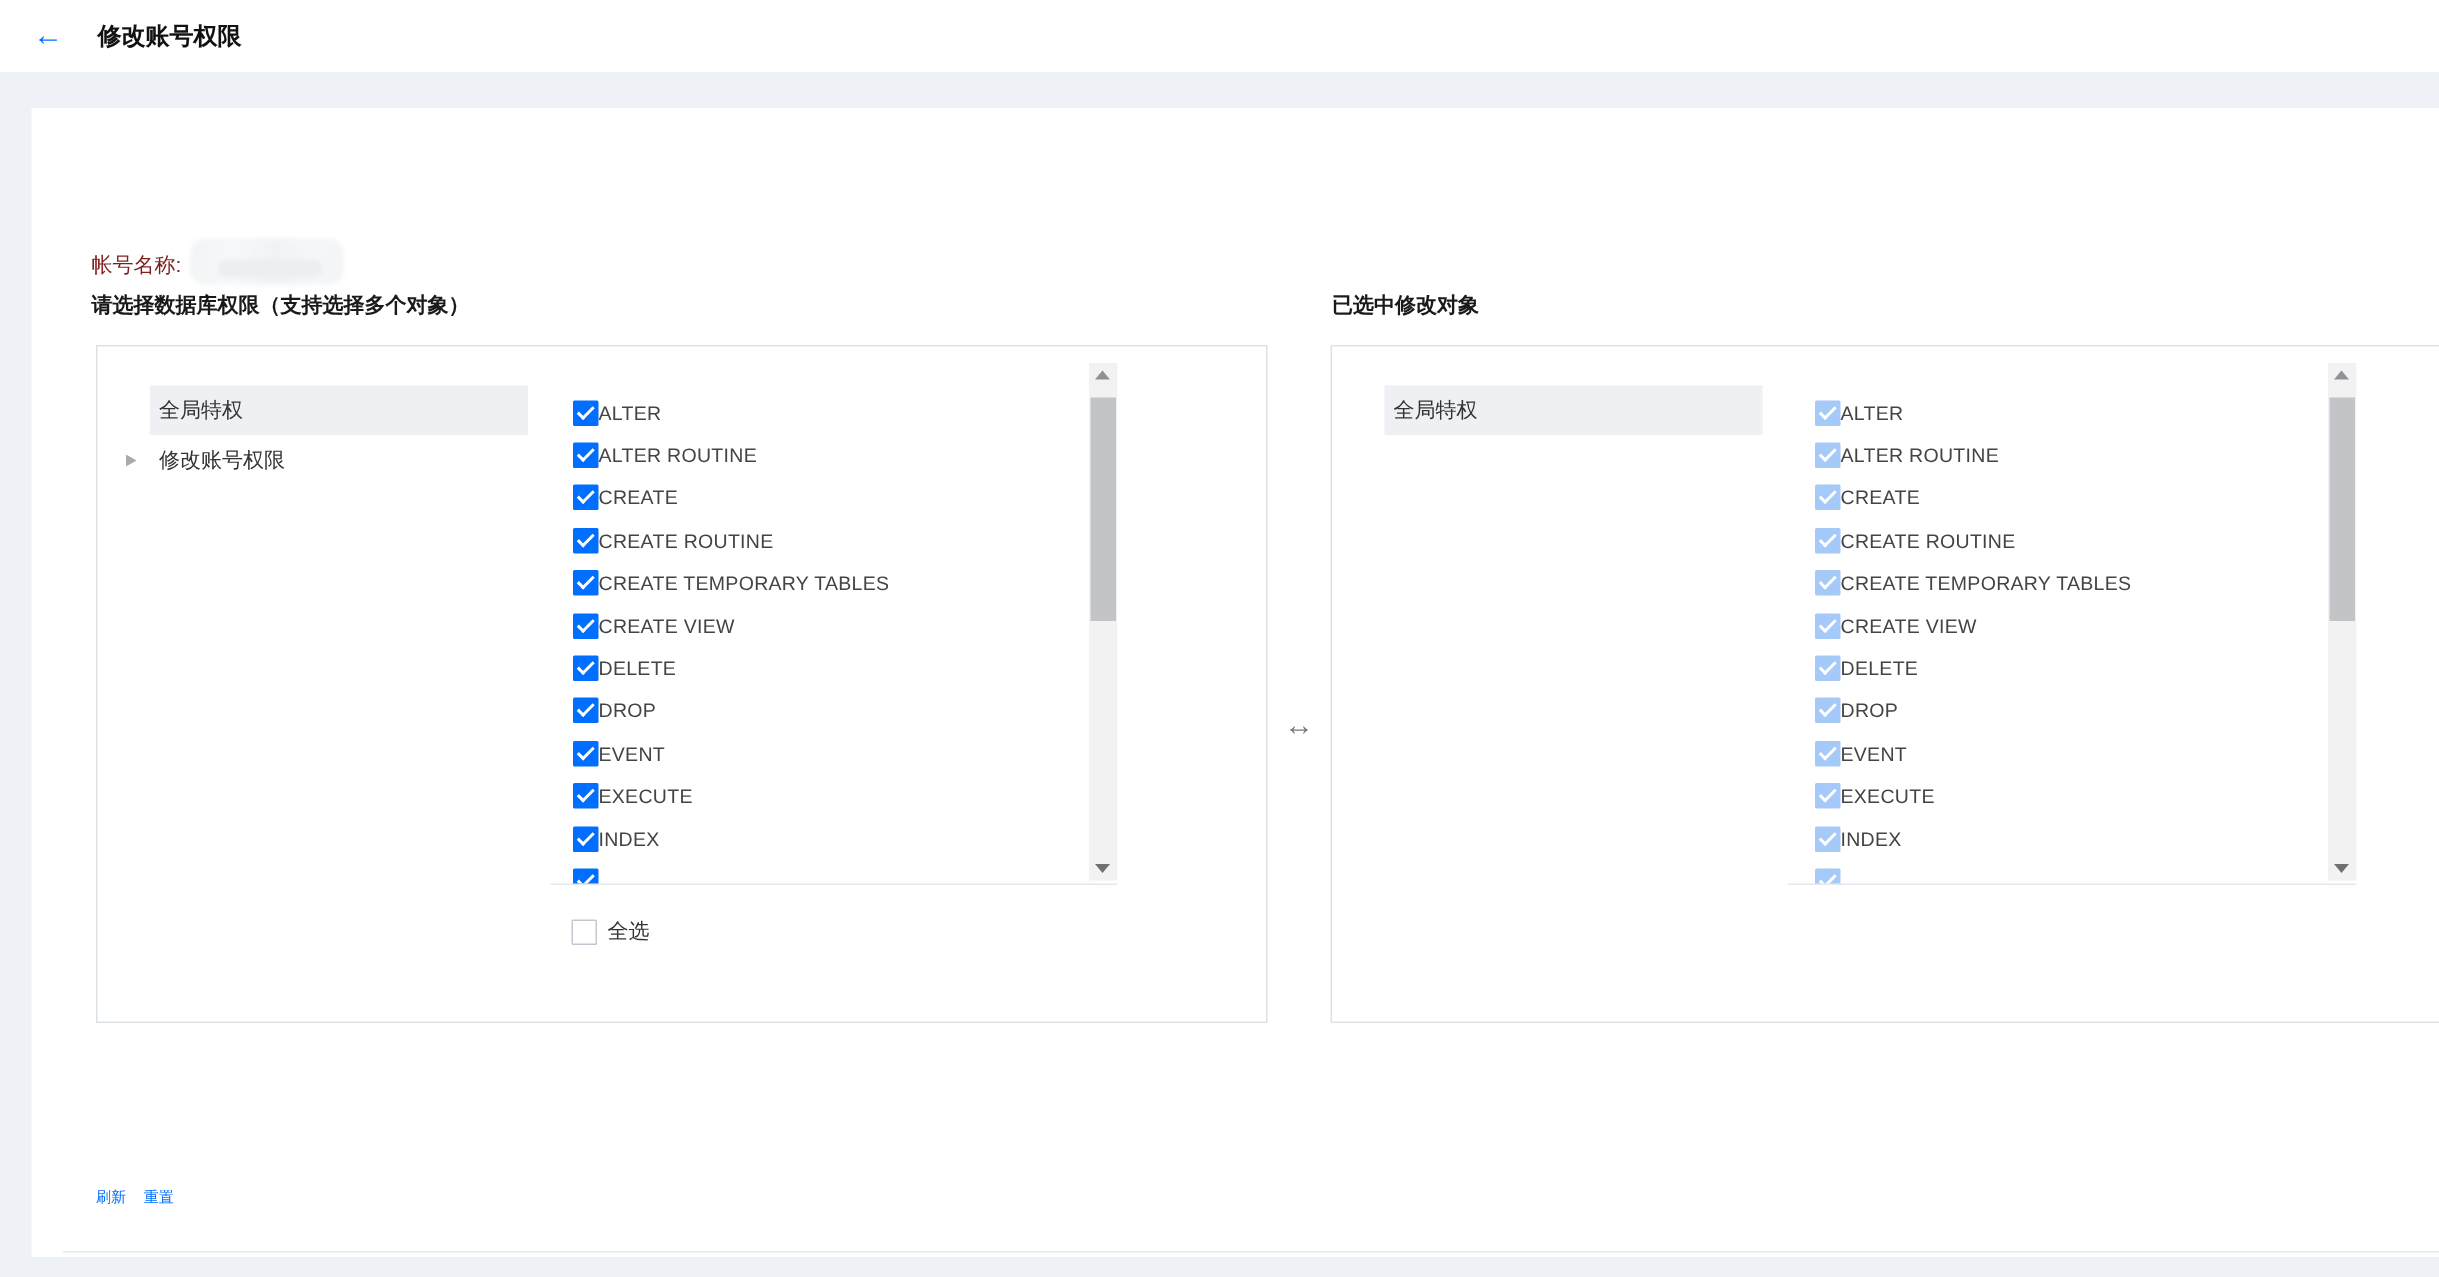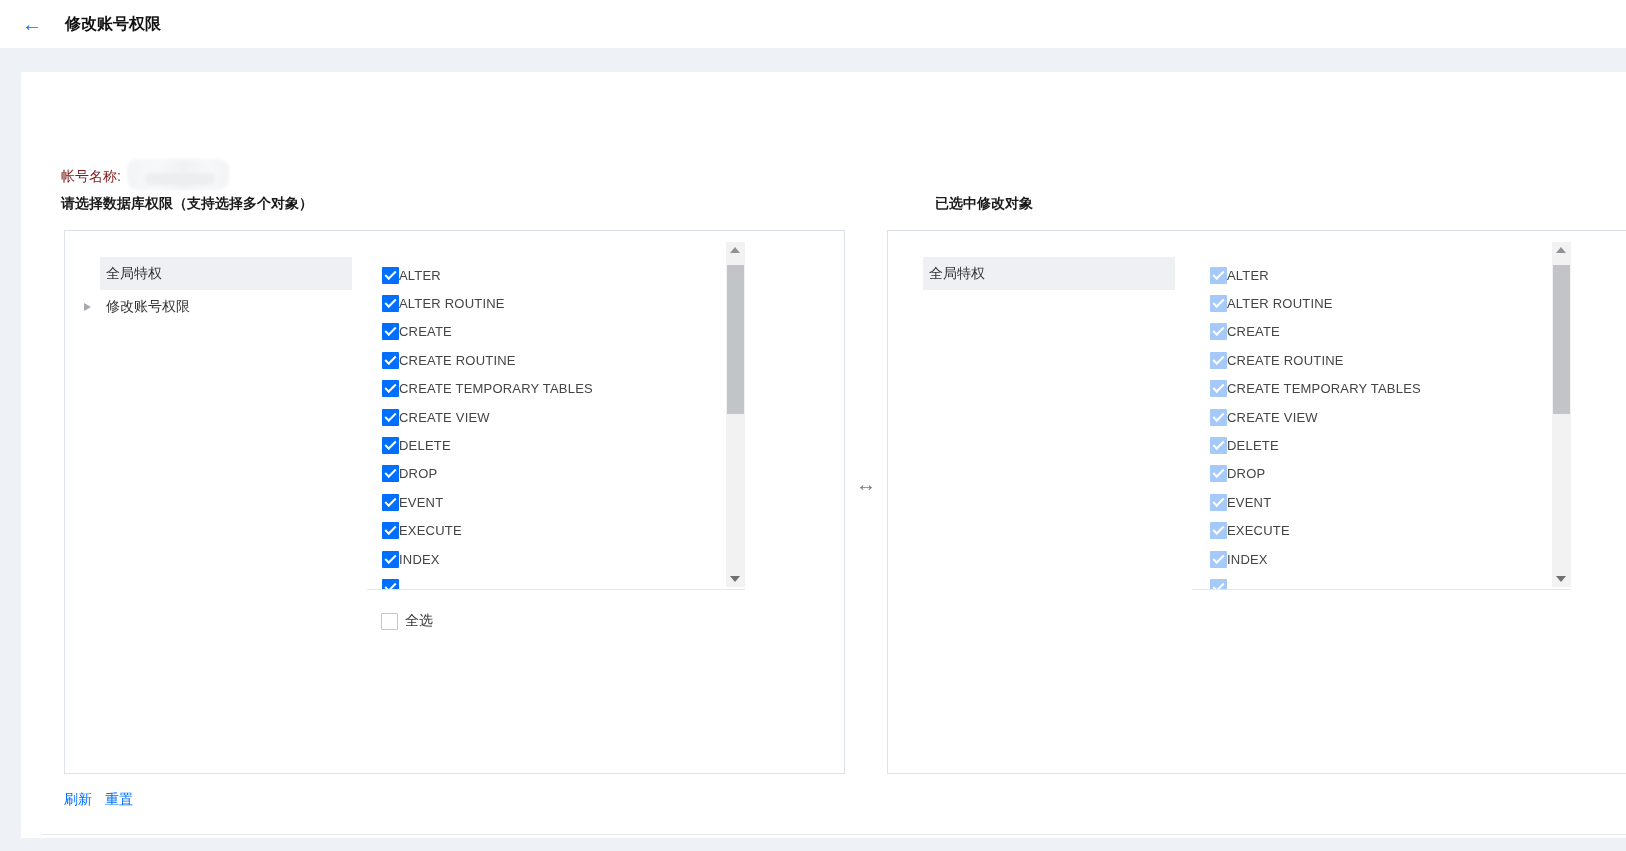--- a/index.html
+++ b/index.html
@@ -17,24 +17,24 @@
 
   .acct-label { position:absolute; left:40px; top:96px; font-size:14px; color:#7f1d1d; }
   .acct-redacted { position:absolute; left:106px; top:87px; width:102px; height:31px; border-radius:10px;
                    background:linear-gradient(90deg,#f3f4f5 0%,#f7f8f9 30%,#f1f2f4 55%,#f6f7f8 80%,#f3f4f6 100%);
                    filter:blur(1.5px); }
   .acct-redacted::after { content:""; position:absolute; left:18px; top:14px; width:70px; height:12px;
                    background:#eceef0; border-radius:6px; }
 
   .section-title { position:absolute; top:123px; font-size:14px; font-weight:bold; color:#1a1a1a; }
   .section-title.left { left:40px; }
-  .section-title.right { left:914px; }
-
-  
-  .panel { position:absolute; top:158px; height:544px; background:#fff; border:1px solid #dde2e9;padding-left:44px; }
+  .section-title.right { left:867px; }
+
+  
+  .panel { position:absolute; top:158px; height:452px; background:#fff; border:1px solid #dde2e9;padding-left:44px; }
   .panel.left  { left:43px;  width:781px; }
   .panel.right { left:866px; width:774px; }
 
   .transfer-arrow { position:absolute; left:830px; top:401px; width:30px; text-align:center;
                     font-size:20px; font-weight:bold; color:#76797e; }
 
   
   .tree { position:absolute; left:0; top:26px; width:300px; }
   .tree-row { position:relative; height:33px; line-height:33px; font-size:14px; color:#333; cursor:pointer; }
   .tree-row .hl { position:absolute; left:35px; top:0; width:252px; height:33px; }
@@ -66,21 +66,21 @@
   .sb-up::after   { top:5px;    border-left:5px solid transparent; border-right:5px solid transparent; border-bottom:6px solid #8f9196; }
   .sb-down::after { bottom:5px; border-left:5px solid transparent; border-right:5px solid transparent; border-top:6px solid #6e7074; }
   .sb-thumb { position:absolute; left:1px; top:23px; width:17px; height:149px; background:#c3c4c8; cursor:grab; }
 
   
   .select-all { position:absolute; left:316px; top:381px; display:flex; align-items:center; cursor:pointer; }
   .select-all .cb { width:17px; height:17px; }
   .select-all .sa-label { margin-left:7px; font-size:14px; color:#333; }
 
   
-  .links { position:absolute; left:43px; top:719px; font-size:14px; }
+  .links { position:absolute; left:43px; top:719px; font-size:10px; }
   .links a { color:#006eff; text-decoration:none; margin-right:9px; cursor:pointer; }
   .divider { position:absolute; left:21px; top:762px; width:1605px; height:1px; background:#e7eaef; }
 </style>
 </head>
 <body>
 
 <div class="topbar">
   <div class="back-arrow">←</div>
   <div class="page-title">修改账号权限</div>
 </div>

